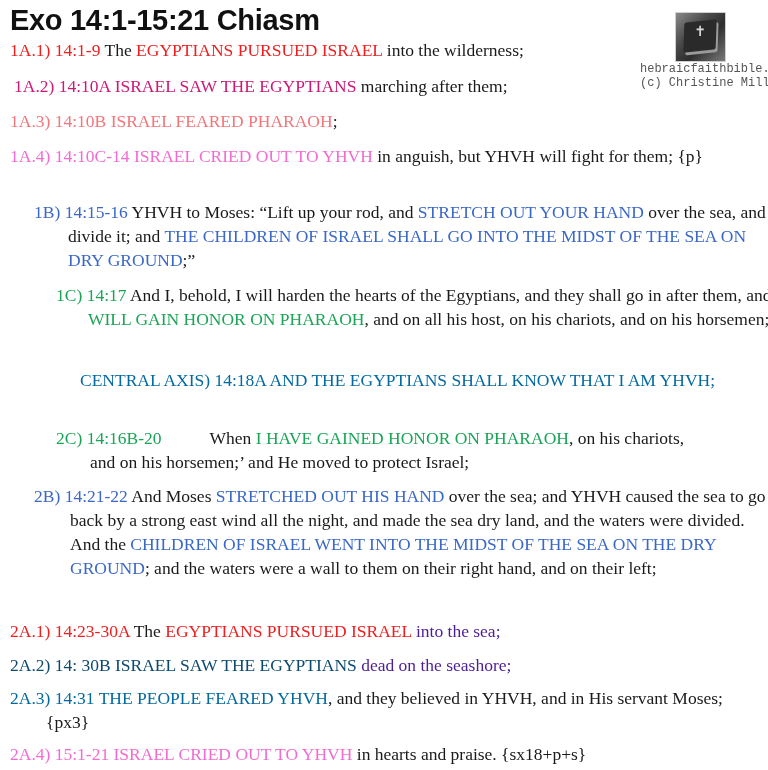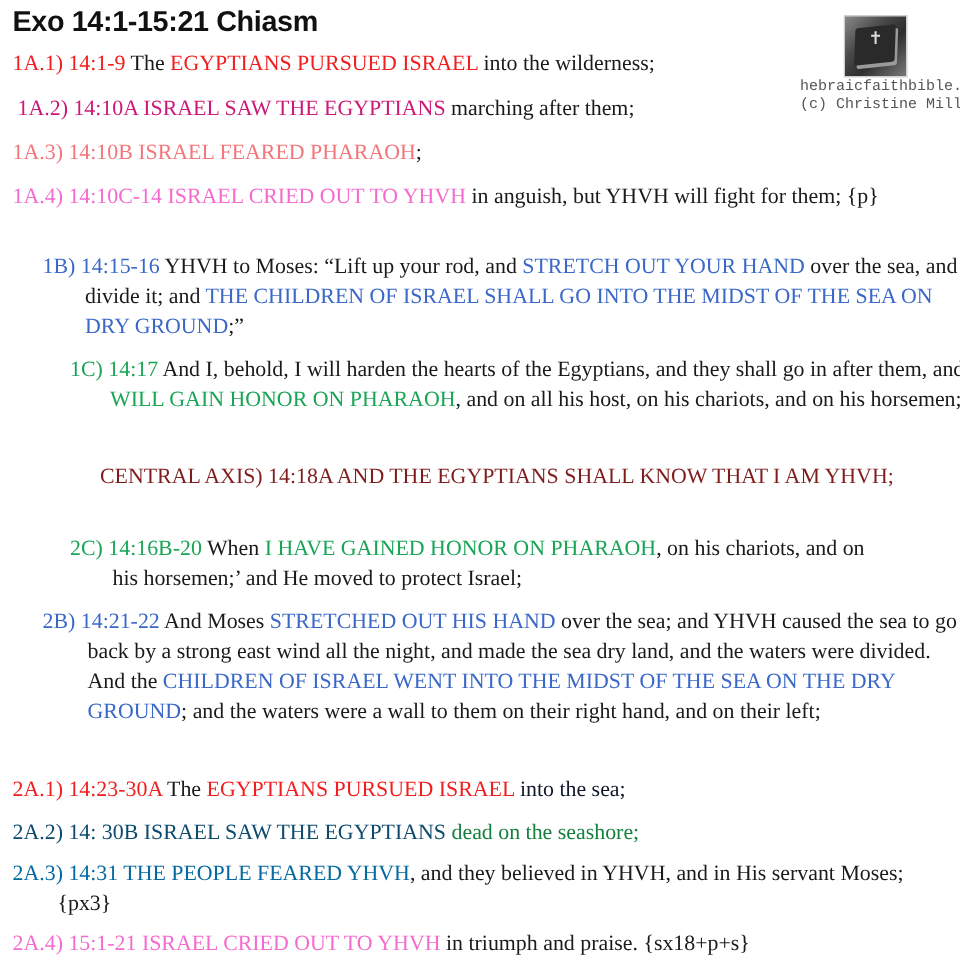--- a/index.html
+++ b/index.html
@@ -14,21 +14,21 @@
       overflow: hidden;
       font-family: "Liberation Serif", "DejaVu Serif", serif;
       color: #1a1a1a;
     }
     .title {
       position: absolute;
       left: 10px;
       top: 4px;
       font-family: "Liberation Sans", "DejaVu Sans", sans-serif;
       font-weight: bold;
-      font-size: 23px;
+      font-size: 29px;
       letter-spacing: -0.3px;
       color: #111111;
       margin: 0;
     }
     .logo {
       position: absolute;
       left: 640px;
       top: 12px;
       width: 120px;
       text-align: center;
@@ -113,39 +113,39 @@
 
   <p class="entry" style="left:34px; top:200px; width:700px; margin:0; padding-left:34px; text-indent:-34px;">
     <span class="seg" style="color: rgb(58, 104, 200);">1B) 14:15-16</span><span class="seg" style="color: rgb(26, 26, 26);"> YHVH to Moses: “Lift up your rod, and </span><span class="seg" style="color: rgb(58, 104, 200);">STRETCH OUT YOUR HAND</span><span class="seg" style="color: rgb(26, 26, 26);"> over the sea, and divide it; and </span><span class="seg" style="color: rgb(58, 104, 200);">THE CHILDREN OF ISRAEL SHALL GO INTO THE MIDST OF THE SEA ON DRY GROUND</span><span class="seg" style="color: rgb(26, 26, 26);">;”</span>
   </p>
 
   <p class="entry" style="left:56px; top:283px; width:710px; margin:0; padding-left:32px; text-indent:-32px;">
     <span class="seg" style="color: rgb(26, 165, 86);">1C) 14:17</span><span class="seg" style="color: rgb(26, 26, 26);"> And I, behold, I will harden the hearts of the Egyptians, and they shall go in after them, and </span><span class="seg" style="color: rgb(26, 165, 86);">I WILL GAIN HONOR ON PHARAOH</span><span class="seg" style="color: rgb(26, 26, 26);">, and on all his host, on his chariots, and on his horsemen;</span>
   </p>
 
   <p class="entry" style="left:80px; top:368px; width:690px; margin:0; padding-left:32px; text-indent:-32px;">
-    <span class="seg" style="color: #7f1d1d;">CENTRAL AXIS) 14:18A AND THE EGYPTIANS SHALL KNOW THAT I AM YHVH;</span>
+    <span class="seg" style="color: #0369a1;">CENTRAL AXIS) 14:18A AND THE EGYPTIANS SHALL KNOW THAT I AM YHVH;</span>
   </p>
 
   <p class="entry" style="left:56px; top:426px; width:620px; margin:0; padding-left:34px; text-indent:-34px;">
-    <span class="seg" style="color: rgb(26, 165, 86);">2C) 14:16B-20</span><span class="seg" style="color: rgb(26, 26, 26);"> When </span><span class="seg" style="color: rgb(26, 165, 86);">I HAVE GAINED HONOR ON PHARAOH</span><span class="seg" style="color: rgb(26, 26, 26);">, on his chariots, and on his horsemen;’ and He moved to protect Israel;</span>
+    <span class="seg" style="color: rgb(26, 165, 86);">2C) 14:16B-20</span><span class="seg" style="color: rgb(26, 26, 26); margin-left: 44px;"> When </span><span class="seg" style="color: rgb(26, 165, 86);">I HAVE GAINED HONOR ON PHARAOH</span><span class="seg" style="color: rgb(26, 26, 26);">, on his chariots, and on his horsemen;’ and He moved to protect Israel;</span>
   </p>
 
   <p class="entry" style="left:34px; top:484px; width:706px; margin:0; padding-left:36px; text-indent:-36px;">
     <span class="seg" style="color: rgb(58, 104, 200);">2B) 14:21-22</span><span class="seg" style="color: rgb(26, 26, 26);"> And Moses </span><span class="seg" style="color: rgb(58, 104, 200);">STRETCHED OUT HIS HAND</span><span class="seg" style="color: rgb(26, 26, 26);"> over the sea; and YHVH caused the sea to go back by a strong east wind all the night, and made the sea dry land, and the waters were divided. And the </span><span class="seg" style="color: rgb(58, 104, 200);">CHILDREN OF ISRAEL WENT INTO THE MIDST OF THE SEA ON THE DRY GROUND</span><span class="seg" style="color: rgb(26, 26, 26);">; and the waters were a wall to them on their right hand, and on their left;</span>
   </p>
 
   <p class="entry" style="left:10px; top:619px; width:740px; margin:0;">
-    <span class="seg" style="color: rgb(240, 30, 30); margin-top: 12px;">2A.1) 14:23-30A</span><span class="seg" style="color: rgb(26, 26, 26);"> The </span><span class="seg" style="color: rgb(240, 30, 30);">EGYPTIANS PURSUED ISRAEL</span><span class="seg" style="color: #0f172a;"> into the sea;</span>
+    <span class="seg" style="color: rgb(240, 30, 30); margin-top: 12px;">2A.1) 14:23-30A</span><span class="seg" style="color: rgb(26, 26, 26);"> The </span><span class="seg" style="color: rgb(240, 30, 30);">EGYPTIANS PURSUED ISRAEL</span><span class="seg" style="color: #4c1d95;"> into the sea;</span>
   </p>
 
   <p class="entry" style="left:10px; top:653px; width:740px; margin:0;">
-    <span class="seg" style="color: #0c4a6e;">2A.2) 14: 30B ISRAEL SAW THE EGYPTIANS</span><span class="seg" style="color: #15803d; text-align: right;"> dead on the seashore;</span>
+    <span class="seg" style="color: #0c4a6e;">2A.2) 14: 30B ISRAEL SAW THE EGYPTIANS</span><span class="seg" style="color: #4c1d95; text-align: right;"> dead on the seashore;</span>
   </p>
 
   <p class="entry" style="left:10px; top:686px; width:720px; margin:0; padding-left:36px; text-indent:-36px;">
     <span class="seg" style="color: #0369a1;">2A.3) 14:31 THE PEOPLE  FEARED YHVH</span><span class="seg" style="color: rgb(26, 26, 26);">, and they believed in YHVH, and in His servant Moses; {px3}</span>
   </p>
 
   <p class="entry" style="left:10px; top:742px; width:758px; margin:0;">
-    <span class="seg" style="color: rgb(244, 107, 208);">2A.4) 15:1-21 ISRAEL CRIED OUT TO YHVH</span><span class="seg" style="color: rgb(26, 26, 26);"> in triumph and praise. {sx18+p+s}</span>
+    <span class="seg" style="color: rgb(244, 107, 208);">2A.4) 15:1-21 ISRAEL CRIED OUT TO YHVH</span><span class="seg" style="color: rgb(26, 26, 26);"> in hearts and praise. {sx18+p+s}</span>
   </p>
 </div>
 
 </body></html>

